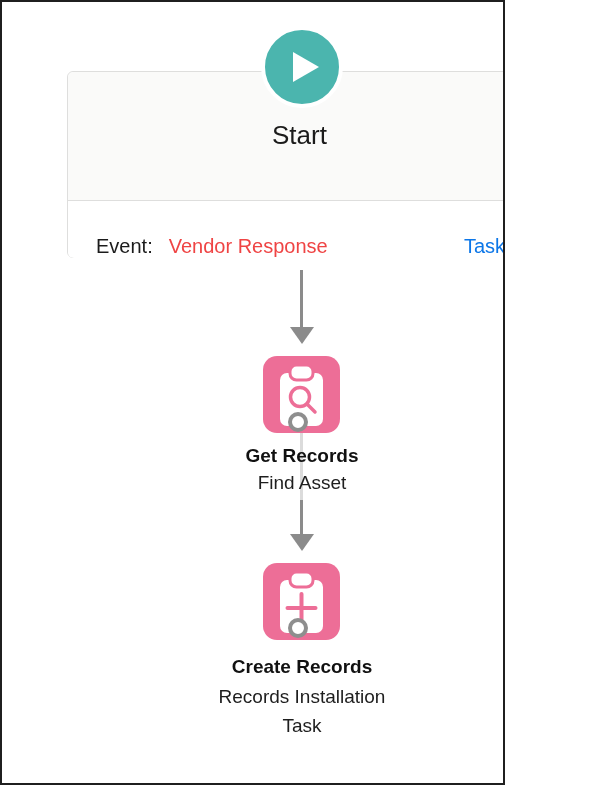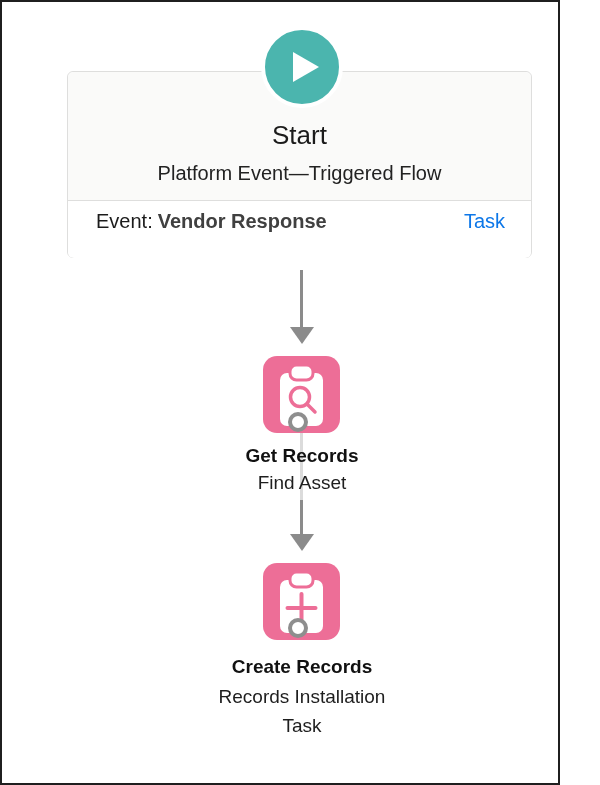--- a/index.html
+++ b/index.html
@@ -10,21 +10,21 @@
     --ring:#8E8E8E;
     --card-border:#DEDEDD;
     --card-top-bg:#FAFAF9;
     --ink:#1B1B1B;
     --blue:#0D77E8;
   }
   *{margin:0;padding:0;box-sizing:border-box;}
   html,body{background:#fff;}
   body{font-family:"Liberation Sans",sans-serif;color:var(--ink);}
   .canvas{
-    position:relative;width:560px;height:785px;background:#fff;
+    position:relative;width:505px;height:785px;background:#fff;
     border:2px solid #1F1F1F;overflow:hidden;
   }
 
   
   .start-card{
     position:absolute;left:65px;top:69px;width:465px;height:187px;
     background:#fff;border:1px solid var(--card-border);border-radius:6px;
   }
   .start-card-top{
     height:129px;background:var(--card-top-bg);
@@ -34,25 +34,25 @@
   .start-title{
     position:absolute;left:0;top:48px;width:100%;
     text-align:center;font-size:26px;line-height:30px;color:var(--ink);
   }
   .start-subtitle{
     position:absolute;left:0;top:89px;width:100%;
     text-align:center;font-size:20px;line-height:24px;color:#222;
   }
   .start-card-bottom{
     position:absolute;left:0;top:130px;width:100%;height:56px;
-    display:flex;align-items:flex-start;padding:8px 26px 0 28px;
+    display:flex;align-items:flex-end;padding:8px 26px 0 28px;
     font-size:20px;border-radius:0 0 6px 6px;background:#fff;
   }
   .event-label{color:var(--ink);}
-  .event-value{font-weight:700;margin-left:5px;color:#404040;}
+  .event-value{font-weight:400;margin-left:16px;color:#ef4444;}
   .edit-link{margin-left:auto;color:var(--blue);text-decoration:none;cursor:pointer;}
 
   
   .play-circle{
     position:absolute;left:259px;top:24px;width:74px;height:74px;
     background:var(--teal);border:4px solid #fff;border-radius:50%;
     box-sizing:content-box;cursor:pointer;
   }
   .play-triangle{
     position:absolute;left:28px;top:22px;width:0;height:0;
@@ -102,21 +102,20 @@
   .cr-desc{top:680px;left:205px;width:190px;}
 </style>
 </head>
 <body>
 
 <div class="canvas">
 
   <div class="start-card">
     <div class="start-card-top"></div>
     <div class="start-title">Start</div>
-    <div class="start-subtitle">Platform Event—Triggered Flow</div>
     <div class="start-card-bottom">
       <span class="event-label">Event:</span>
       <span class="event-value">Vendor Response</span>
       <a class="edit-link">Task</a>
     </div>
   </div>
 
   <div class="play-circle">
     <div class="play-triangle"></div>
   </div>

